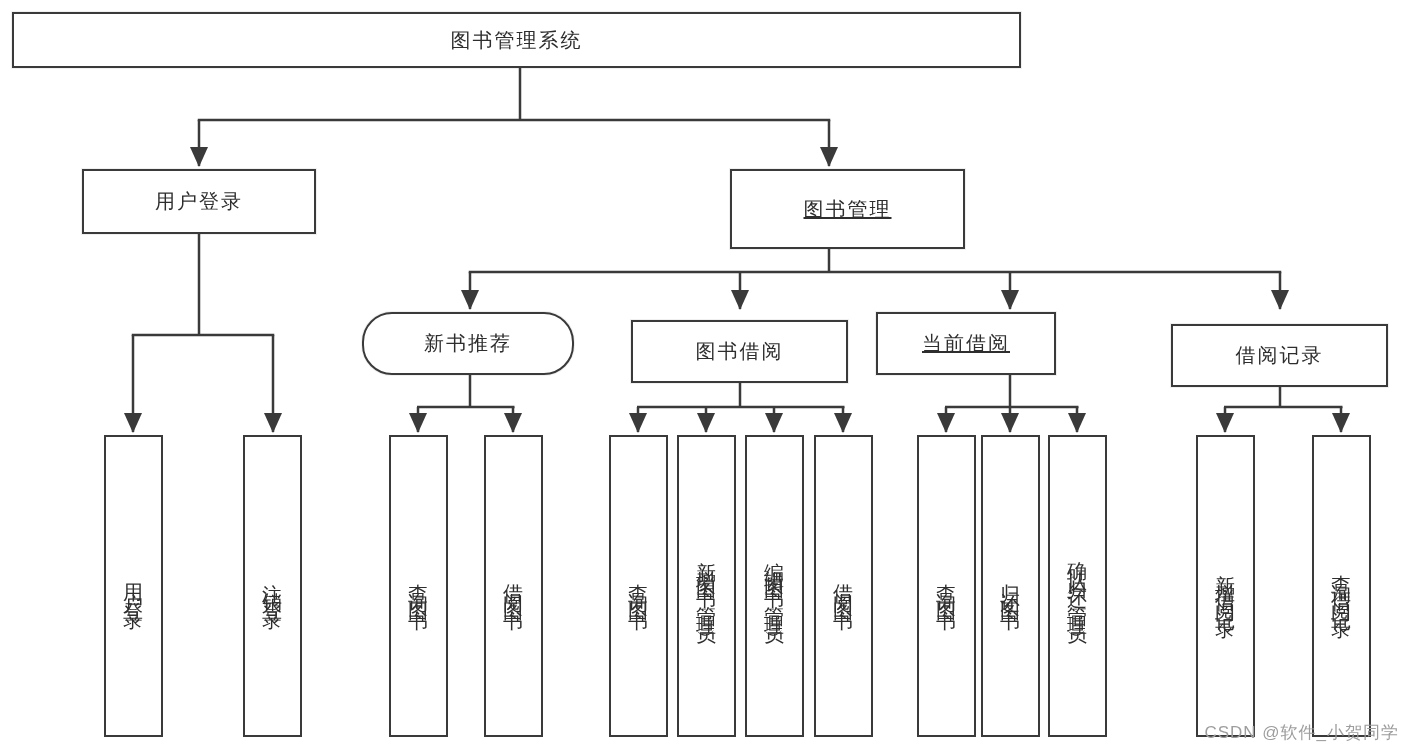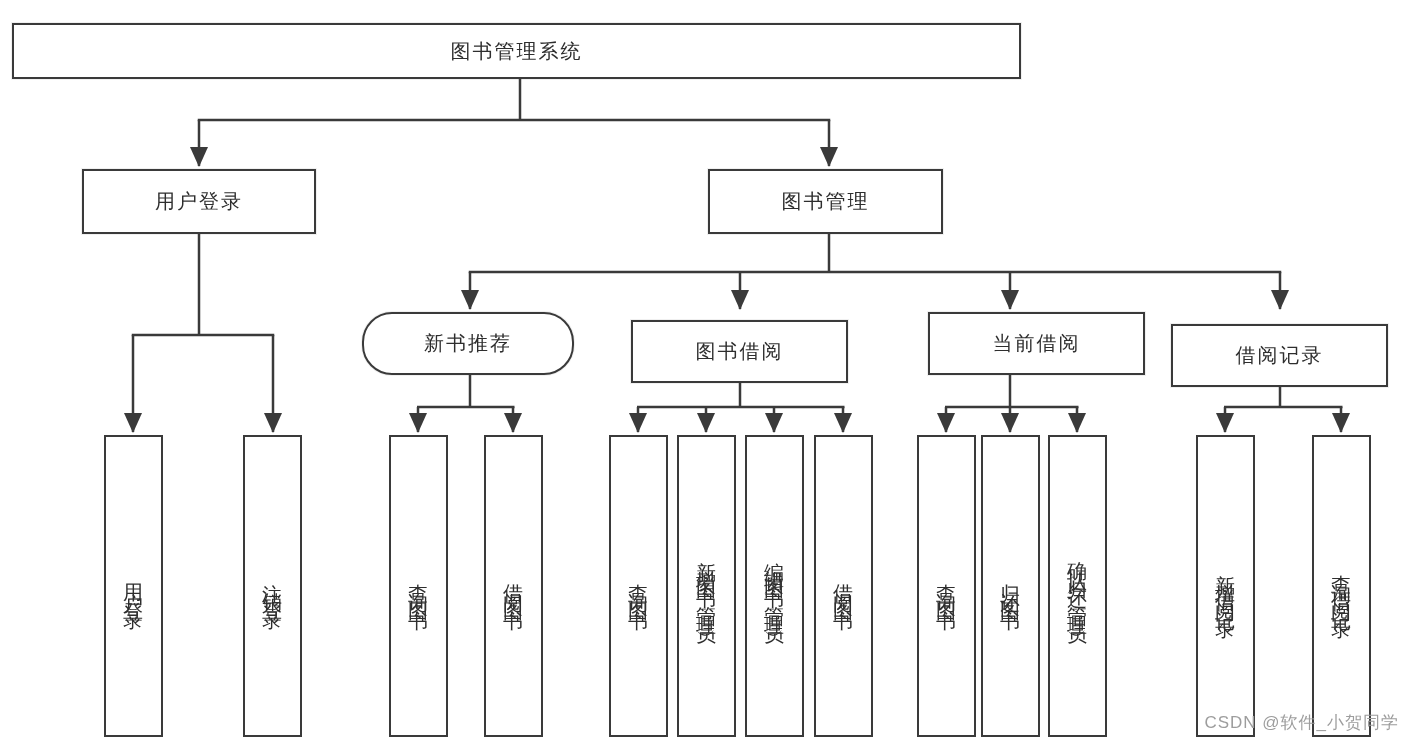--- a/index.html
+++ b/index.html
@@ -38,21 +38,21 @@
   .vbox .vlabel {
     writing-mode: vertical-rl;
     letter-spacing: 9px;
     font-size: 20px;
     line-height: 1;
     white-space: nowrap;
   }
   .watermark {
     position: absolute;
     right: 6px;
-    bottom: 13px;
+    bottom: 3px;
     font-size: 17px;
     color: #9d9d9d;
     letter-spacing: 1px;
     z-index: 5;
     background: transparent;
   }
 </style>
 </head>
 <body>
 
@@ -101,38 +101,38 @@
       <line x1="1010" y1="407" x2="1010" y2="432" marker-end="url(#arrow)"></line>
       <line x1="1077" y1="407" x2="1077" y2="432" marker-end="url(#arrow)"></line>
 
       <line x1="1280" y1="375" x2="1280" y2="407"></line>
       <line x1="1224" y1="407" x2="1342.5" y2="407"></line>
       <line x1="1225" y1="407" x2="1225" y2="432" marker-end="url(#arrow)"></line>
       <line x1="1341" y1="407" x2="1341" y2="432" marker-end="url(#arrow)"></line>
     </g>
   </svg>
 
-  <div class="box hbox" style="left:12px; top:12px; width:1009px; height:56px;margin-top:11px;">
+  <div class="box hbox" style="left:12px; top:12px; width:1009px; height:56px;">
     <span>图书管理系统</span>
   </div>
 
   <div class="box hbox" style="left:82px; top:169px; width:234px; height:65px;">
     <span>用户登录</span>
   </div>
-  <div class="box hbox" style="left:708px; top:169px; width:235px; height:65px;">
+  <div class="box hbox" style="left:730px; top:169px; width:235px; height:80px;text-decoration:underline;">
     <span>图书管理</span>
   </div>
 
   <div class="box hbox" style="left:362px; top:312px; width:212px; height:63px;border-radius:30px;">
     <span>新书推荐</span>
   </div>
   <div class="box hbox" style="left:631px; top:320px; width:217px; height:63px;">
     <span>图书借阅</span>
   </div>
-  <div class="box hbox" style="left:928px; top:312px; width:217px; height:63px;">
+  <div class="box hbox" style="left:876px; top:312px; width:180px; height:63px;text-decoration:underline;">
     <span>当前借阅</span>
   </div>
   <div class="box hbox" style="left:1171px; top:324px; width:217px; height:63px;">
     <span>借阅记录</span>
   </div>
 
   <div class="box vbox" style="left:104px; top:435px;">
     <span class="vlabel">用户登录</span>
   </div>
   <div class="box vbox" style="left:243px; top:435px;">

